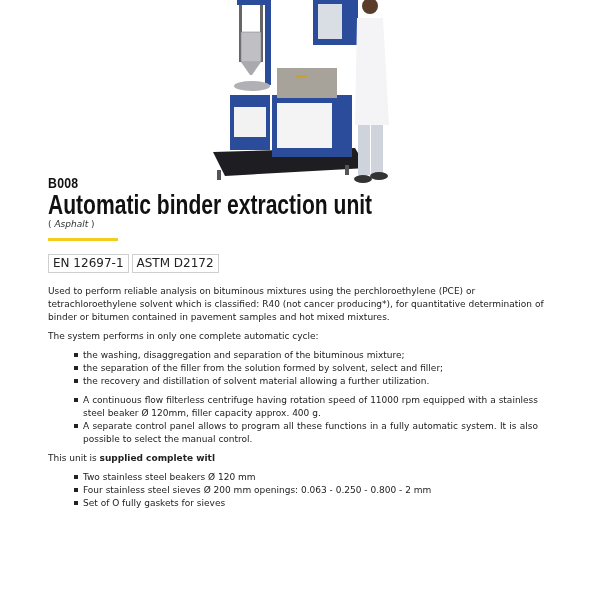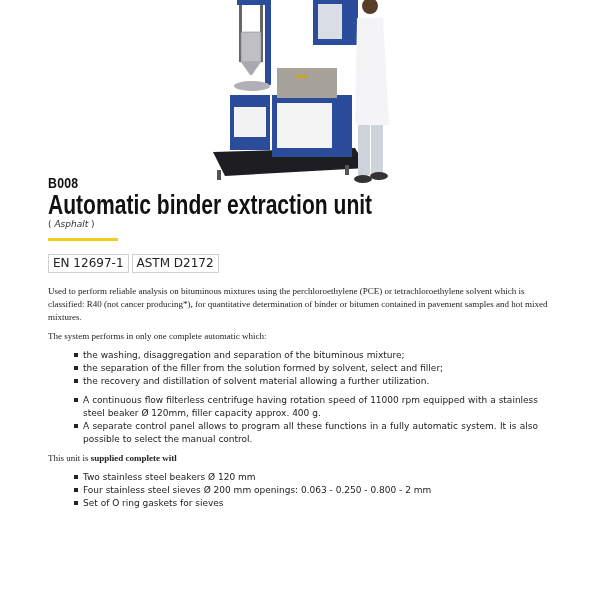--- a/index.html
+++ b/index.html
@@ -9,21 +9,21 @@
   .code { position:absolute; left:48px; top:174px; font-family:"Liberation Sans", sans-serif;
           font-size:15px; font-weight:bold; transform:scaleX(0.82); transform-origin:left; color:#111; letter-spacing:0.3px; }
   .title { position:absolute; left:48px; top:190px; font-family:"Liberation Sans", sans-serif;
            font-size:27px; font-weight:bold; transform:scaleX(0.78); transform-origin:left; color:#111; white-space:nowrap; }
   .cat { position:absolute; left:48px; top:219px; font-size:9px; color:#333; }
   .cat i { font-style:italic; }
   .rule { position:absolute; left:48px; top:238px; width:70px; height:3px; background:#f2cc1f; }
   .tags { position:absolute; left:48px; top:254px; display:flex; gap:3px; }
   .tag { border:1px solid #cfcfcf; font-size:12px; padding:3px 4px; color:#222; line-height:11px; }
   .content { position:absolute; left:48px; top:285px; width:505px; font-size:9px; line-height:13px; color:#222; }
-  .content p { margin:0 0 6px 0;font-family:Liberation Serif, serif; }
+  .content p { margin:0 0 6px 0; }
   .content ul { margin:0 15px 6px 0; padding-left:26px; list-style:none; }
   .content li { position:relative; padding-left:9px; text-align:justify; }
   .content li::before { content:""; position:absolute; left:0; top:4px; width:4px; height:4px; background:#222; }
   .content b { font-weight:bold;margin-top:20px; }
 </style>
 </head>
 <body>
 
 <div class="hero">
   <svg width="190" height="190" viewBox="0 0 190 190">
@@ -67,29 +67,29 @@
 <div class="cat"><span>( </span><i>Asphalt</i><span> )</span></div>
 <div class="rule"></div>
 
 <div class="tags">
   <span class="tag">EN 12697-1</span>
   <span class="tag">ASTM D2172</span>
 </div>
 
 <div class="content">
   <p>Used to perform reliable analysis on bituminous mixtures using the perchloroethylene (PCE) or tetrachloroethylene solvent which is classified: R40 (not cancer producing*), for quantitative determination of binder or bitumen contained in pavement samples and hot mixed mixtures.</p>
-  <p>The system performs in only one complete automatic which:</p>
+  <p>The system performs in only one complete automatic cycle:</p>
   <ul>
     <li>the washing, disaggregation and separation of the bituminous mixture;</li>
     <li>the separation of the filler from the solution formed by solvent, select and filler;</li>
     <li>the recovery and distillation of solvent material allowing a further utilization.</li>
   </ul>
   <ul>
     <li>A continuous flow filterless centrifuge having rotation speed of 11000 rpm equipped with a stainless steel beaker Ø 120mm, filler capacity approx. 400 g.</li>
     <li>A separate control panel allows to program all these functions in a fully automatic system. It is also possible to select the manual control.</li>
   </ul>
   <p><span>This unit is </span><b>supplied complete witl</b></p>
   <ul>
     <li>Two stainless steel beakers Ø 120 mm</li>
     <li> Four stainless steel sieves Ø 200 mm openings: 0.063 - 0.250 - 0.800 - 2 mm</li>
-    <li> Set of O ring gaskets for sieves</li>
+    <li> Set of O fully gaskets for sieves</li>
   </ul>
 </div>
 
 </body></html>

